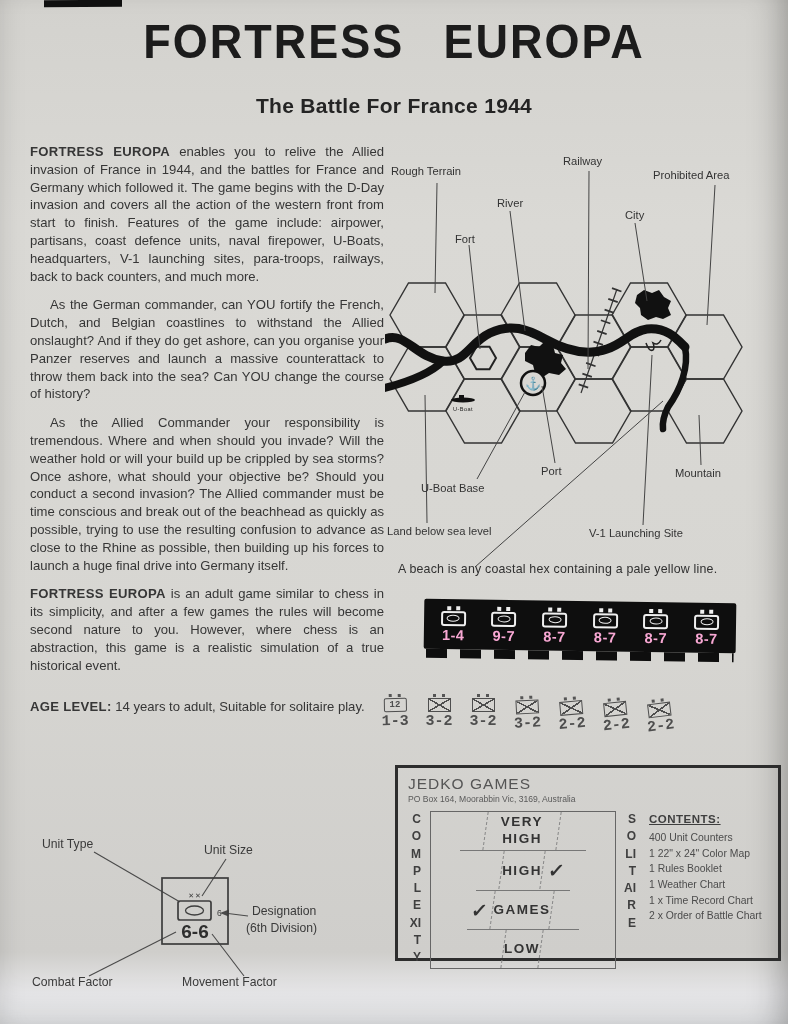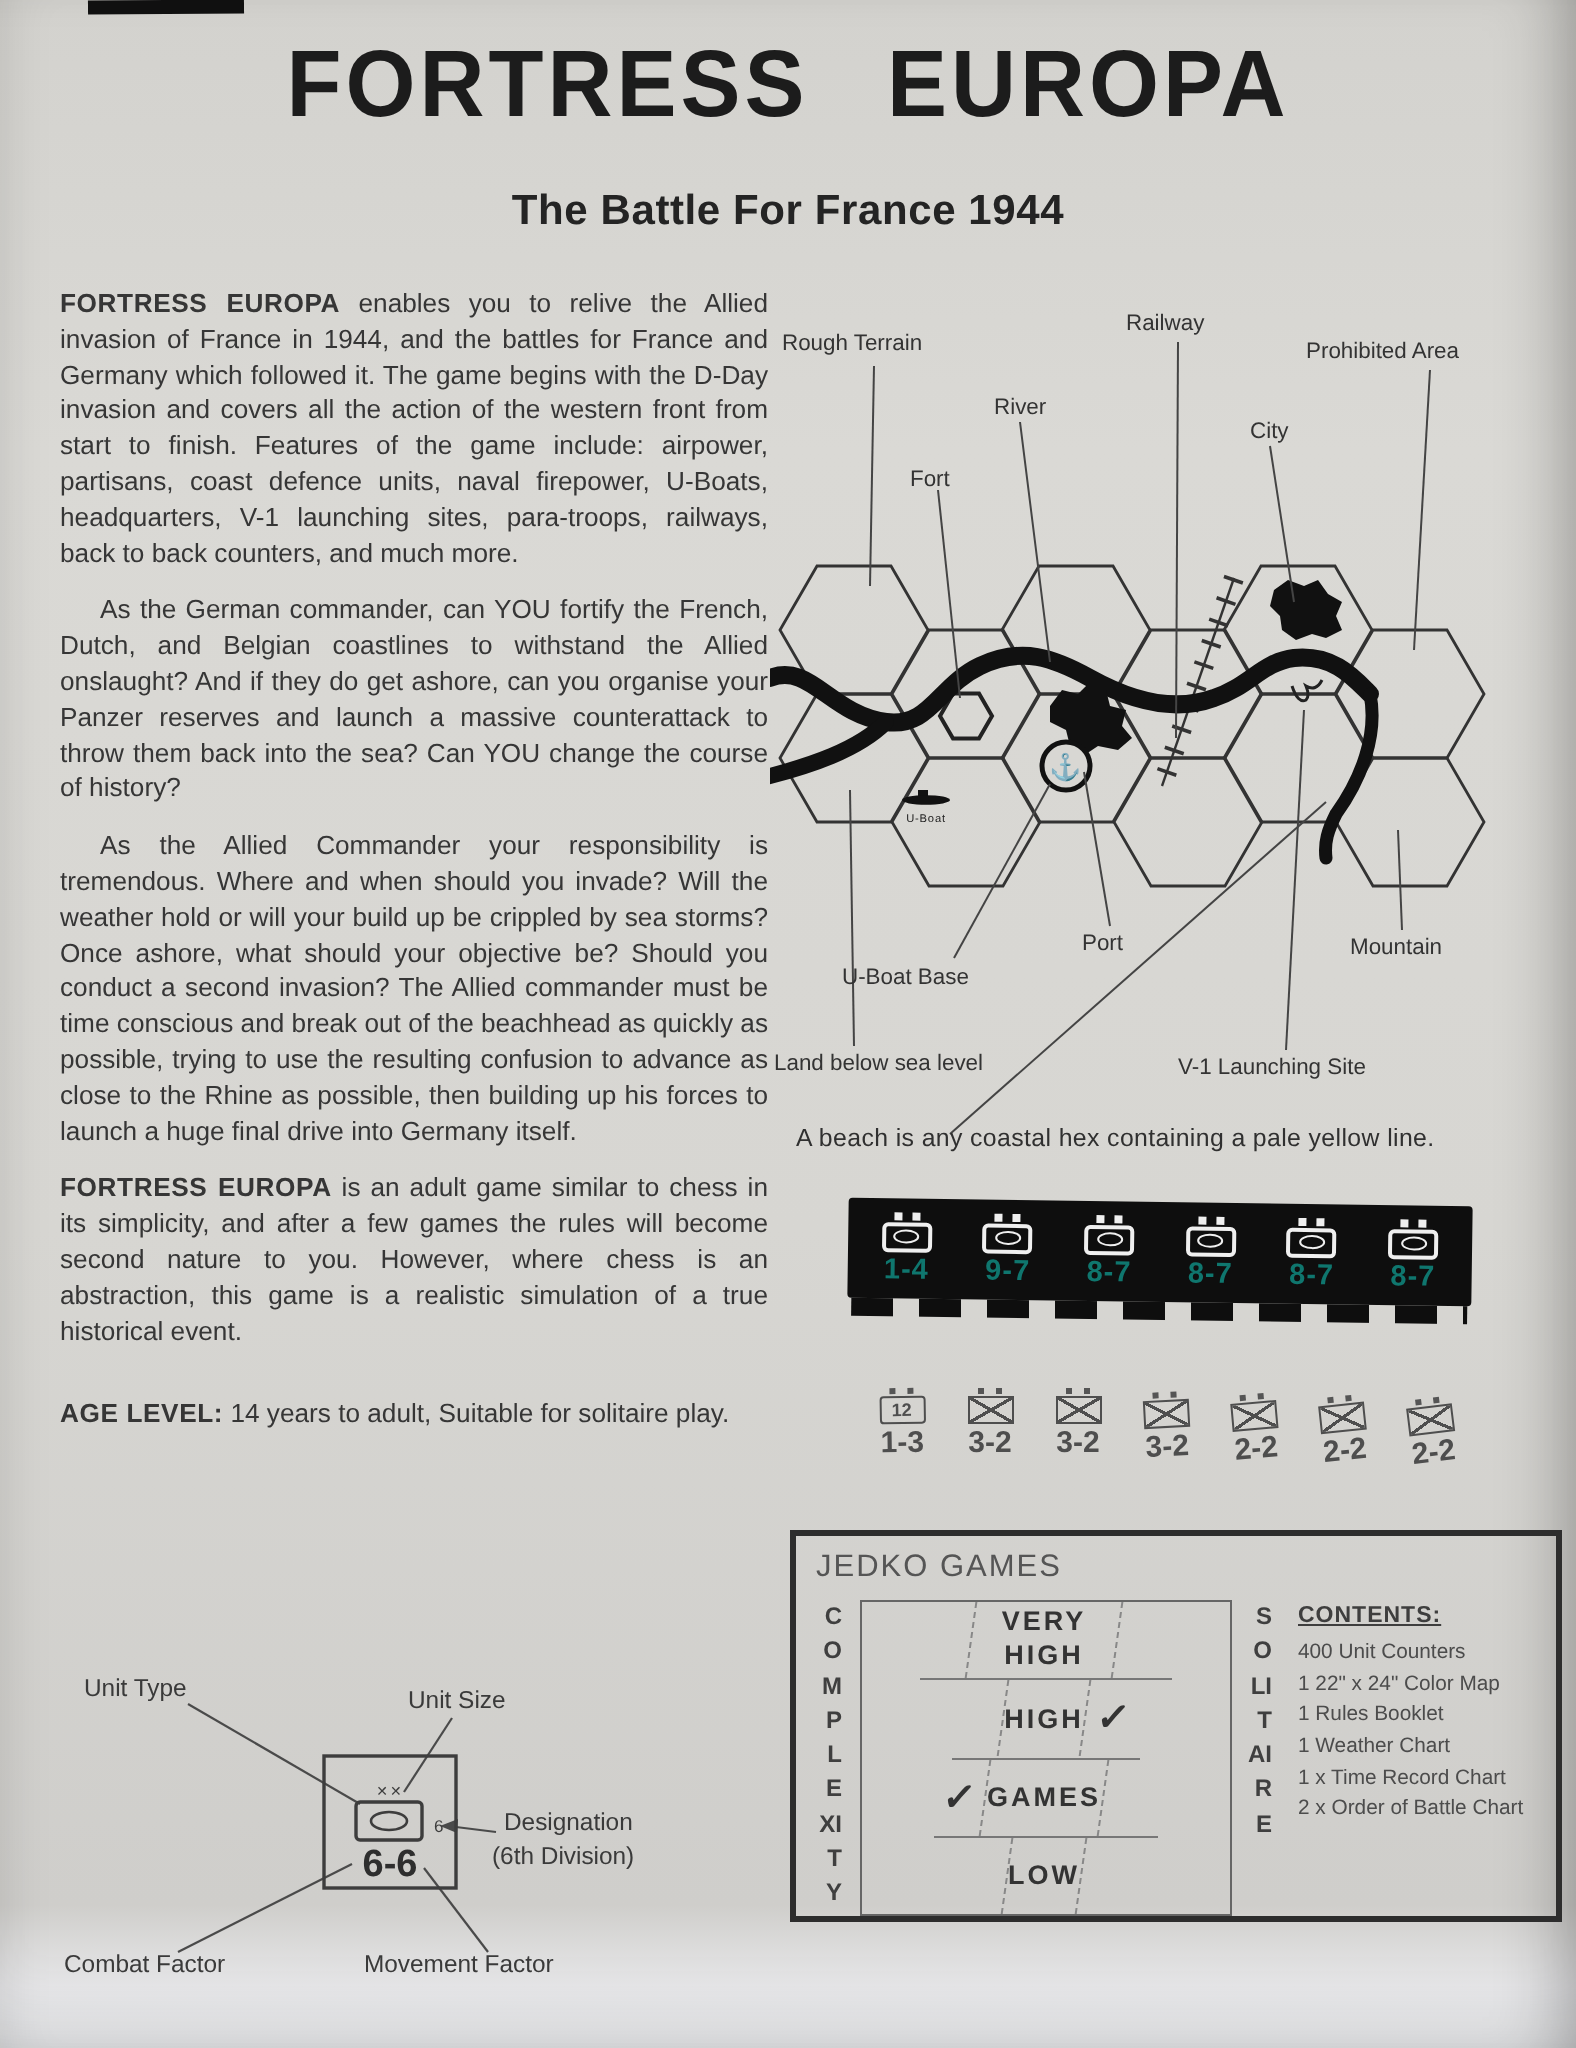--- a/index.html
+++ b/index.html
@@ -36,24 +36,24 @@
   .black-strip { position:absolute; left:424px; top:601px; width:312px; height:50px; background:#0e0e0e;
     display:flex; align-items:center; justify-content:space-around; transform:rotate(.8deg); padding:0 4px; border-radius:2px; }
   .black-strip::after { content:""; position:absolute; top:100%; left:2px; right:2px; height:9px;
     background:repeating-linear-gradient(90deg,#0e0e0e 0 21px,transparent 21px 34px); }
   .bcounter { display:flex; flex-direction:column; align-items:center; gap:1px; width:44px; }
   .bc-marks { width:13px; height:4px;
     background:linear-gradient(#efefef,#efefef) left/4px 4px no-repeat, linear-gradient(#efefef,#efefef) right/4px 4px no-repeat; }
   .bc-sym { position:relative; width:25px; height:15px; border:2px solid #efefef; border-radius:3px; }
   .bc-sym::after { content:""; position:absolute; left:50%; top:50%; width:11px; height:5px;
     border:1.5px solid #efefef; border-radius:50%; transform:translate(-50%,-50%); }
-  .bc-val { font-size:14.5px; font-weight:bold; color:#0f766e; letter-spacing:.5px; }
-
-  
-  .light-row { position:absolute; left:391px; top:693px; width:346px; display:flex; justify-content:flex-end; }
+  .bc-val { font-size:14.5px; font-weight:bold; color:#f9a8d4; letter-spacing:.5px; }
+
+  
+  .light-row { position:absolute; left:373px; top:693px; width:346px; display:flex; justify-content:flex-start;font-family:Liberation Mono, monospace; }
   .lcounter { display:flex; flex-direction:column; align-items:center; gap:1px; width:44px; color:#4e4e4e; }
   .lcounter:nth-child(1){ transform:rotate(-1deg); }
   .lcounter:nth-child(4){ transform:rotate(-3deg) translateY(2px); }
   .lcounter:nth-child(5){ transform:rotate(-5deg) translateY(3px); }
   .lcounter:nth-child(6){ transform:rotate(-6deg) translateY(4px); }
   .lcounter:nth-child(7){ transform:rotate(-7deg) translateY(5px); }
   .lc-marks { width:12px; height:4px;
     background:linear-gradient(#555,#555) left/3px 3px no-repeat, linear-gradient(#555,#555) right/3px 3px no-repeat; }
   .lc-sym { position:relative; width:23px; height:14px; border:1.6px solid #4e4e4e; display:flex; align-items:center; justify-content:center; }
   .lc-sym-x { background:
@@ -287,20 +287,21 @@
     <text class="ud-label" x="28" y="22">Unit Type</text>
     <text class="ud-label" x="190" y="28">Unit Size</text>
     <text class="ud-label" x="238" y="89">Designation</text>
     <text class="ud-label" x="232" y="106">(6th Division)</text>
     <text class="ud-label" x="18" y="160">Combat Factor</text>
     <text class="ud-label" x="168" y="160">Movement Factor</text>
   </svg>
 
   <div class="pub-box">
     <div class="pub-name">JEDKO GAMES</div>
+    <div class="pub-addr">PO Box 164, Moorabbin Vic, 3169, Australia</div>
     <div class="pub-grid">
       <div class="vletters">COMPLEXITY</div>
       <div class="cx-table">
         <div class="cx-row first">
           <div class="cx-chk"></div>
           <div class="cx-label">
               <span>VERY HIGH</span>
             </div>
           <div class="cx-chk right"></div>
         </div>

